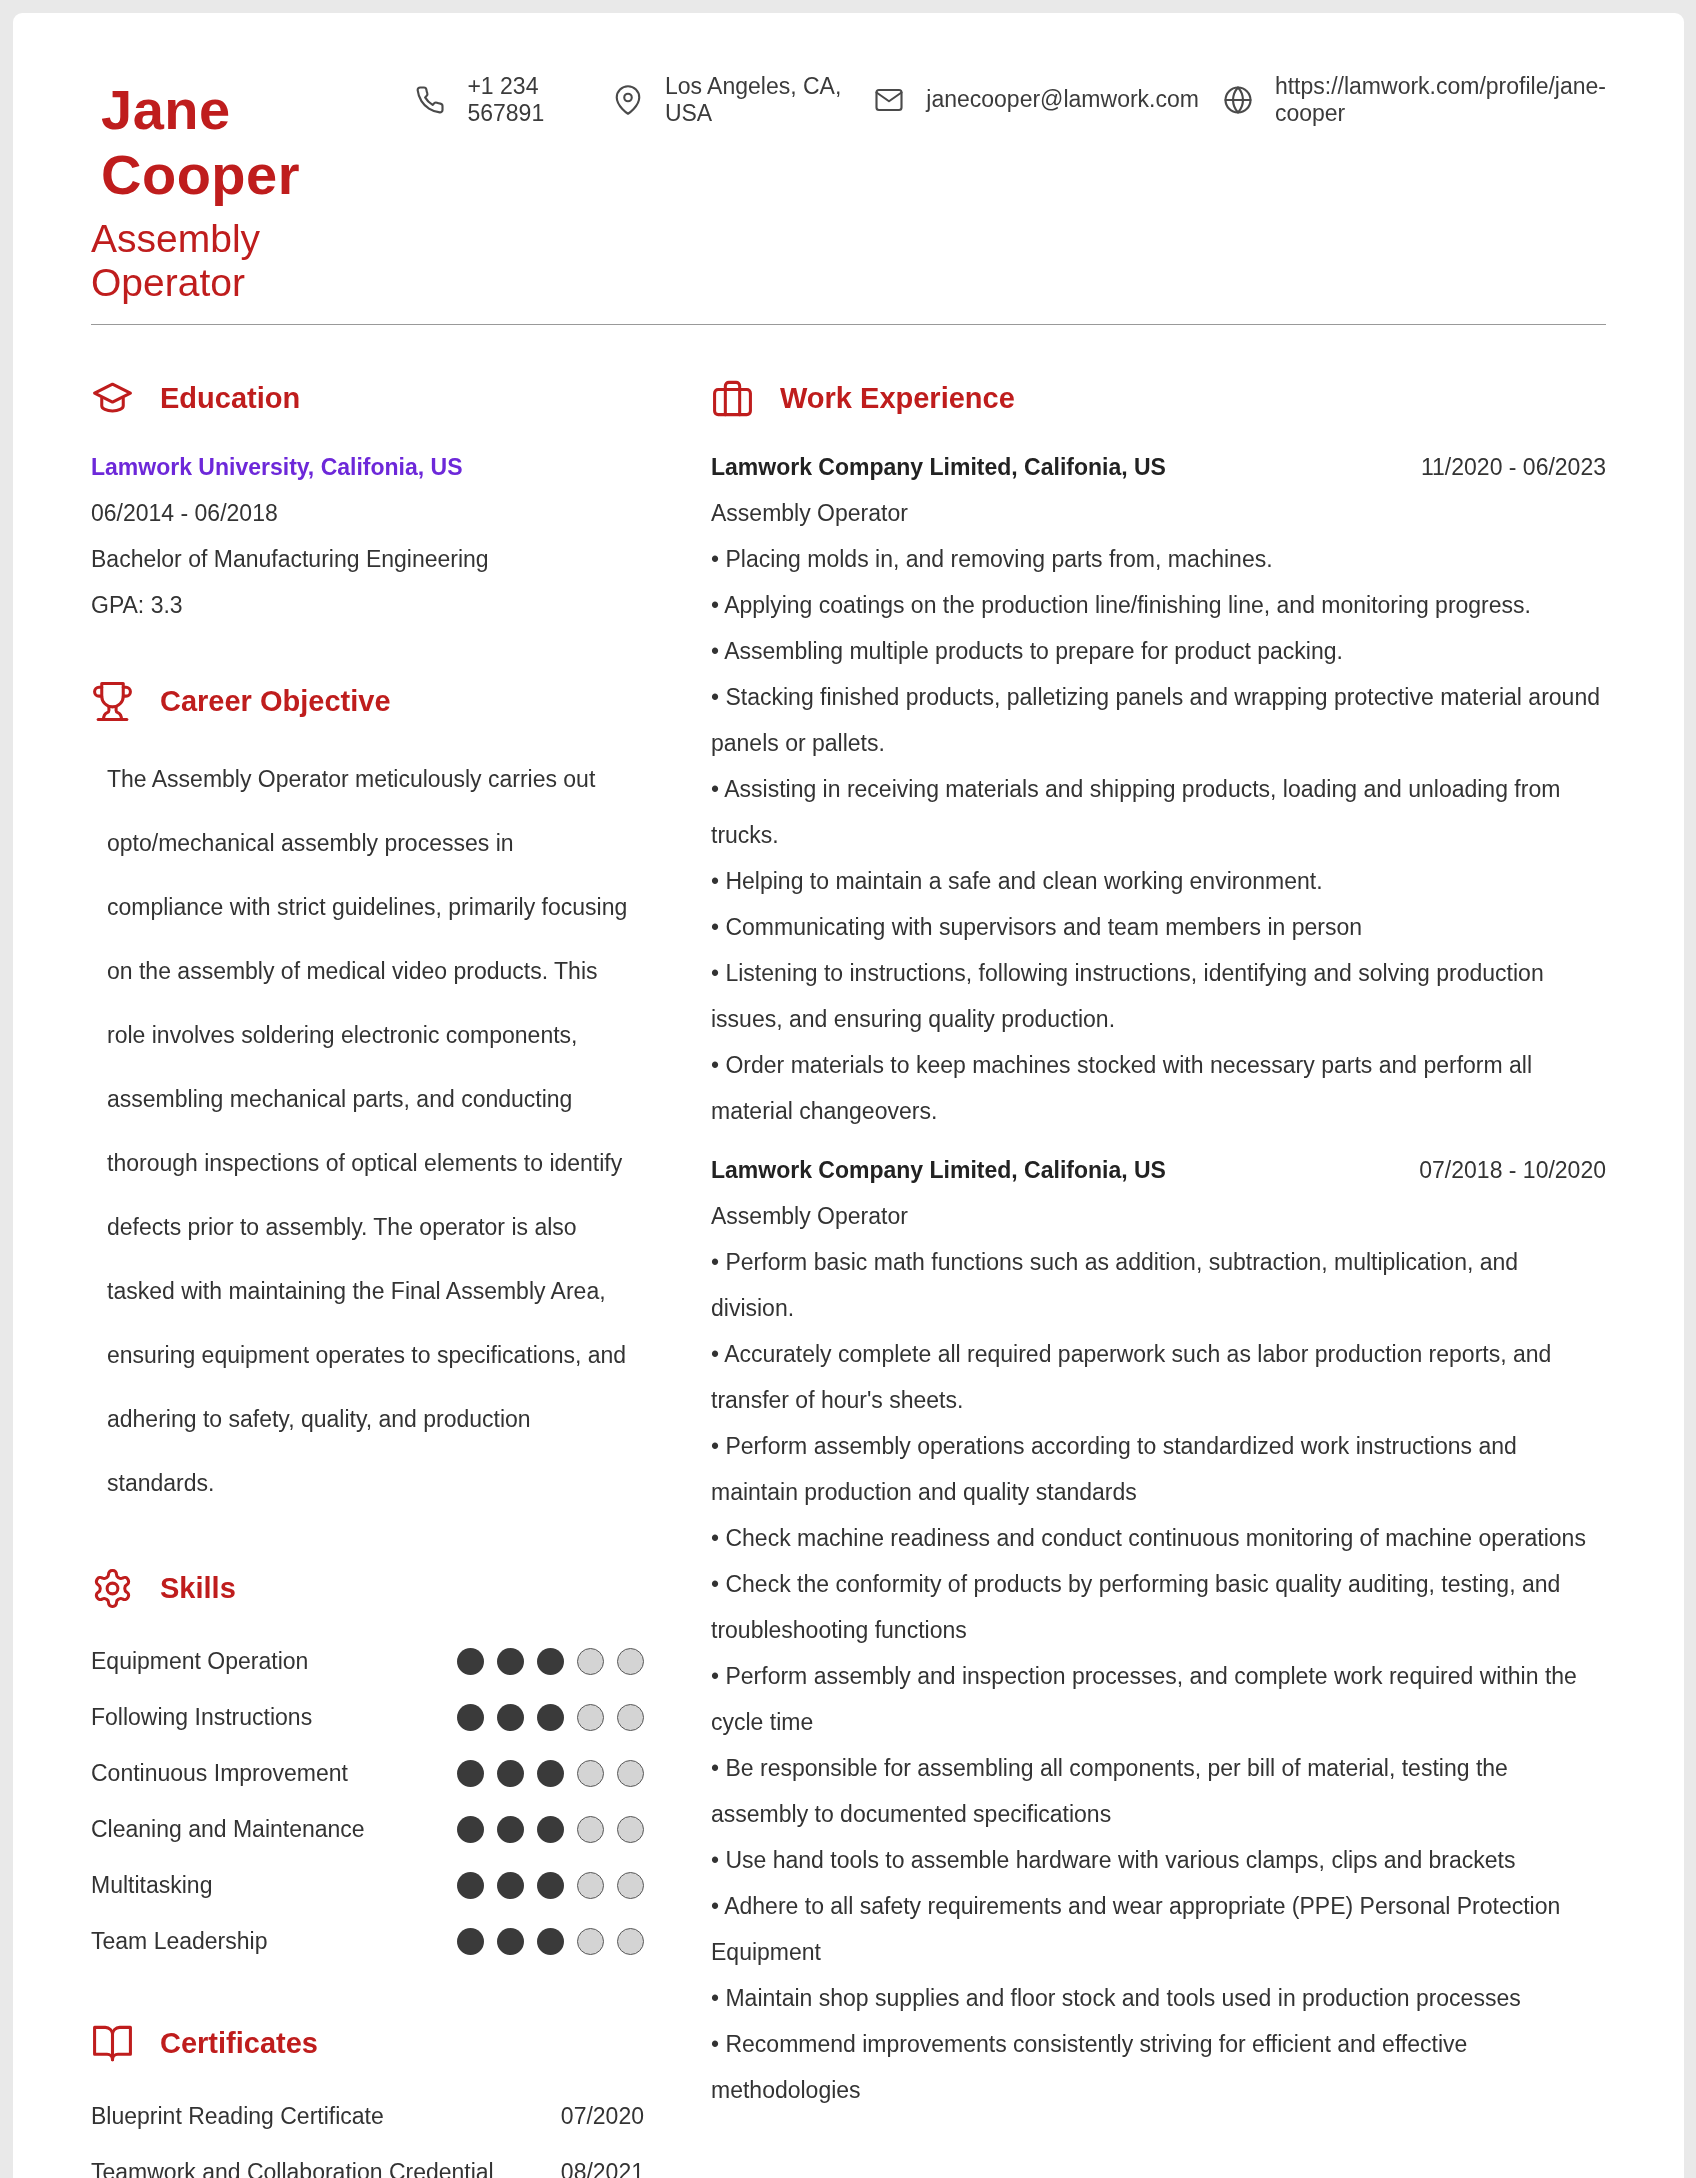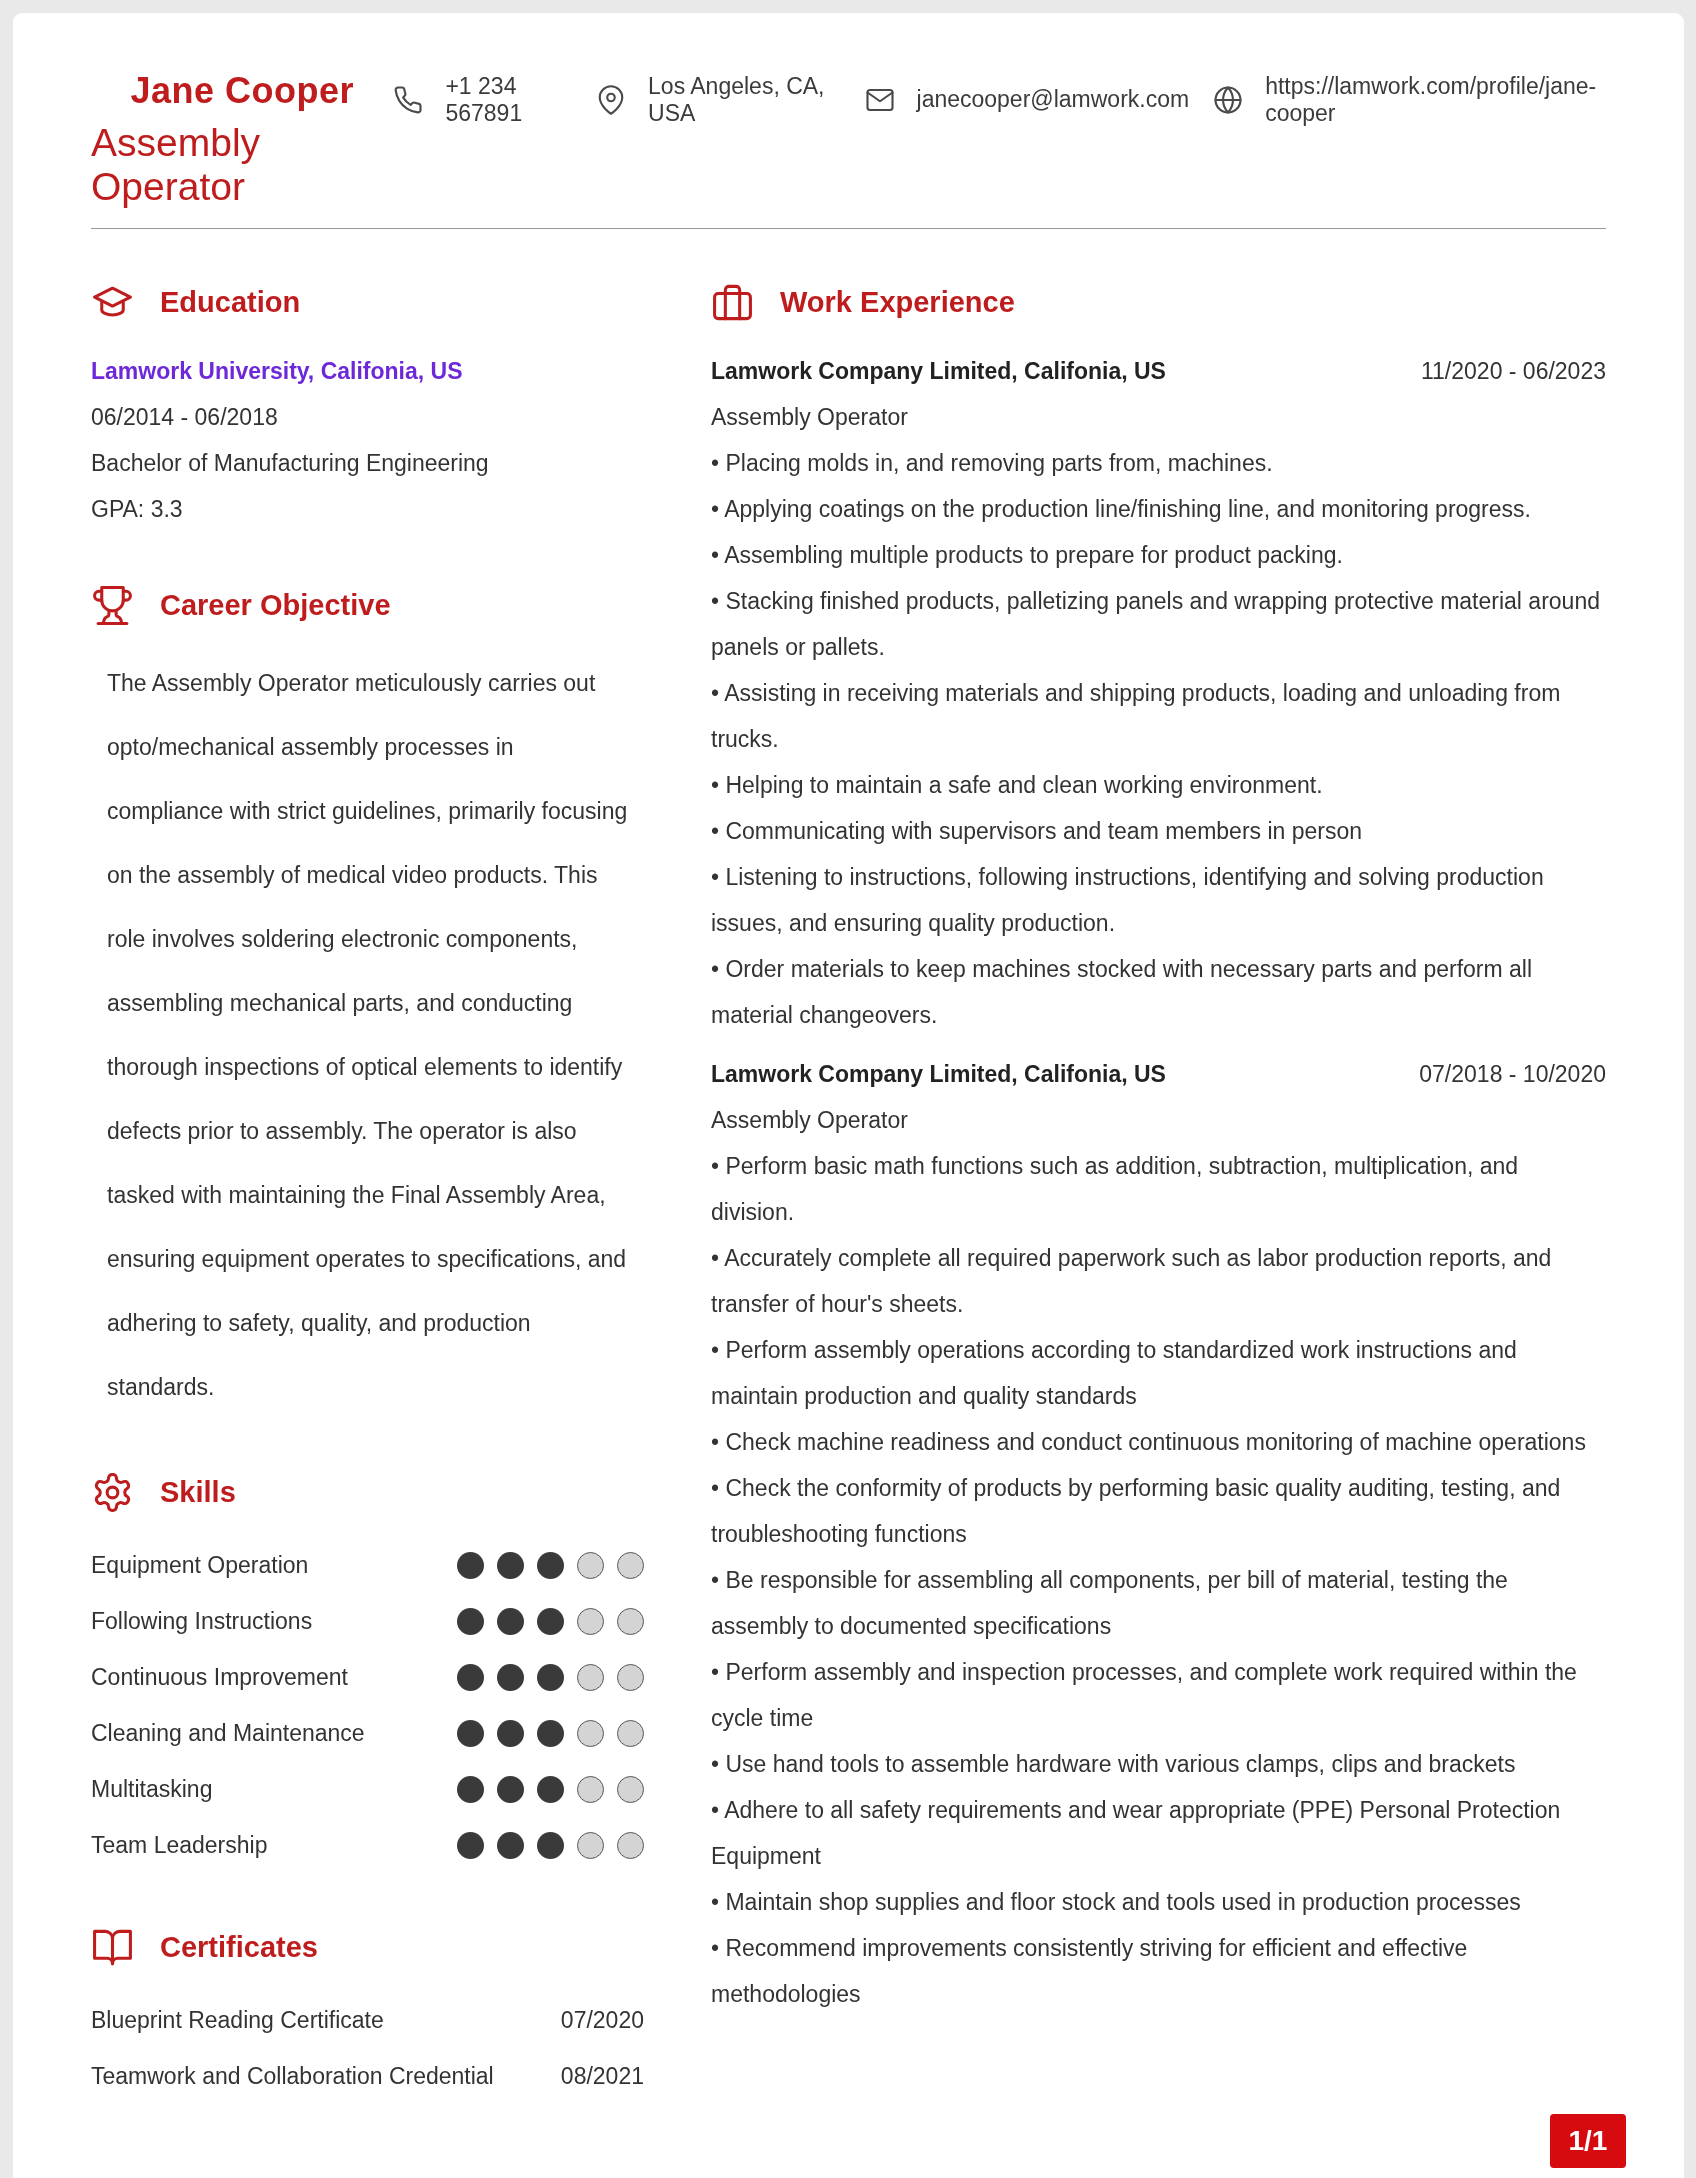--- a/index.html
+++ b/index.html
@@ -14,21 +14,21 @@
   .page {
     width: 1671px;
     min-height: 2153px;
     margin: 13px auto;
     background: #ffffff;
     border-radius: 9.3px;
     padding: 54px 78px 83px;
     position: relative;
   }
   .header { display: flex; justify-content: space-between; align-items: flex-start; }
-  h1 { font-size: 36px; color: var(--accent); margin: 3px; font-weight: 700; letter-spacing: 0.5px; text-align: center; }
+  h1 { font-size: 56px; color: var(--accent); margin: 10px; font-weight: 700; letter-spacing: 0.5px; }
   .job-title { font-size: 39px; color: var(--accent); margin-top: 9.3px; }
   .contacts { display: flex; flex-direction: row; gap: 24px; padding-top: 5.6px; }
   .contact-row { display: flex; align-items: center; gap: 22px; font-size: 23px; color: #3b3b3b; }
   .cicon { width: 30px; height: 30px; color: #4a4a4a; display: inline-flex; flex: none; }
   .cicon svg { width: 30px; height: 30px; }
   .divider { border: none; border-top: 1.9px solid #999; margin: 18.6px 0 0; }
   .columns { display: flex; gap: 67px; }
   .col-left { width: 553px; flex: none; }
   .col-right { flex: 1; min-width: 0; }
   .sec-head { display: flex; align-items: center; gap: 26px; margin: 52px 0 24px; color: var(--accent); }
@@ -277,22 +277,22 @@
               <div class="job-head">
                 <span class="company">Lamwork Company Limited, Califonia, US</span>
                 <span class="job-dates">07/2018 - 10/2020</span>
               </div>
               <div class="job-role">Assembly Operator</div>
               <div class="bullet">Perform basic math functions such as addition, subtraction, multiplication, and division.</div>
               <div class="bullet">Accurately complete all required paperwork such as labor production reports, and transfer of hour's sheets.</div>
               <div class="bullet">Perform assembly operations according to standardized work instructions and maintain production and quality standards</div>
               <div class="bullet">Check machine readiness and conduct continuous monitoring of machine operations</div>
               <div class="bullet">Check the conformity of products by performing basic quality auditing, testing, and troubleshooting functions</div>
+              <div class="bullet">Perform assembly and inspection processes, and complete work required within the cycle time</div>
               <div class="bullet">Be responsible for assembling all components, per bill of material, testing the assembly to documented specifications</div>
-              <div class="bullet">Perform assembly and inspection processes, and complete work required within the cycle time</div>
               <div class="bullet">Use hand tools to assemble hardware with various clamps, clips and brackets</div>
               <div class="bullet">Adhere to all safety requirements and wear appropriate (PPE) Personal Protection Equipment</div>
               <div class="bullet">Maintain shop supplies and floor stock and tools used in production processes</div>
               <div class="bullet">Recommend improvements consistently striving for efficient and effective methodologies</div>
             </div>
           </div>
       </section>
     </div>
 
   </div>

